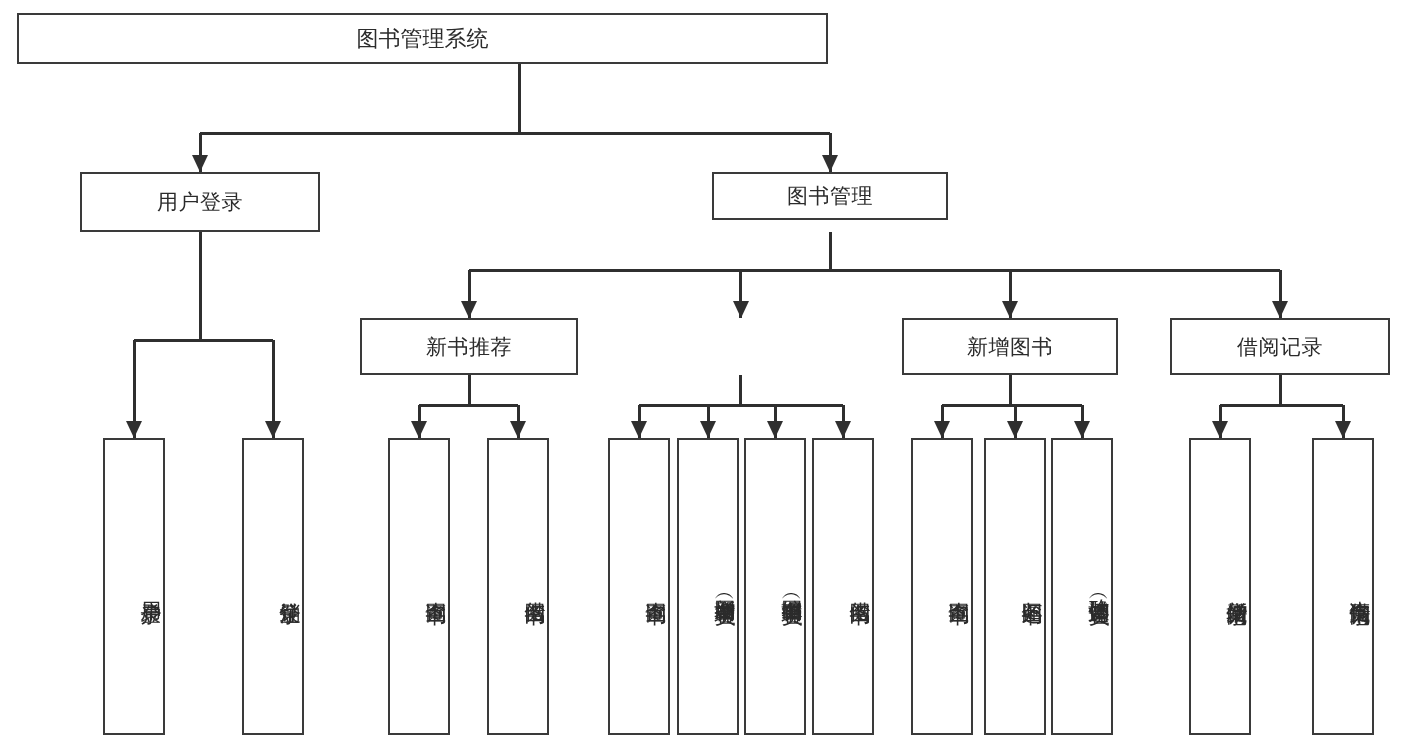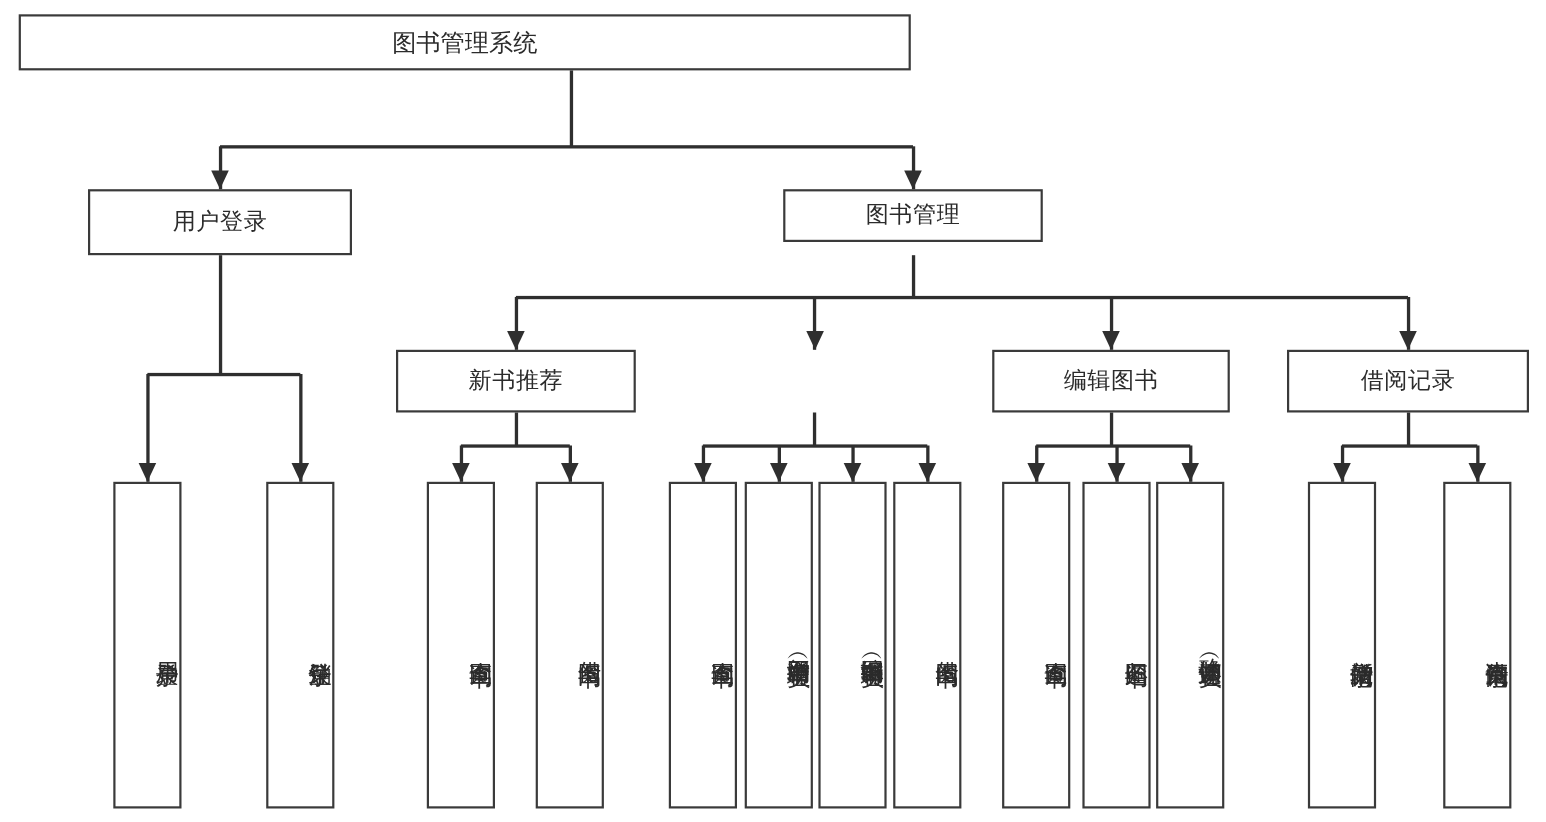--- a/index.html
+++ b/index.html
@@ -96,21 +96,21 @@
     <span>用户登录</span>
   </div>
   <div class="box h" id="n-l2-1" style="left: 712px; top: 172px; width: 236px; height: 48px;">
     <span>图书管理</span>
   </div>
 
   <div class="box h" id="n-l3-0" style="left: 360px; top: 318px; width: 218px; height: 57px;">
     <span>新书推荐</span>
   </div>
   <div class="box h" id="n-l3-2" style="left: 902px; top: 318px; width: 216px; height: 57px;">
-    <span>编辑图书</span>
+    <span>新增图书</span>
   </div>
   <div class="box h" id="n-l3-3" style="left: 1170px; top: 318px; width: 220px; height: 57px;">
     <span>借阅记录</span>
   </div>
 
   <div class="box v" id="n-lf-0" style="left: 103px; top: 438px; width: 62px; height: 297px;">
     <span class="vtext">用户登录</span>
   </div>
   <div class="box v" id="n-lf-1" style="left: 242px; top: 438px; width: 62px; height: 297px;">
     <span class="vtext">注销登录</span>

